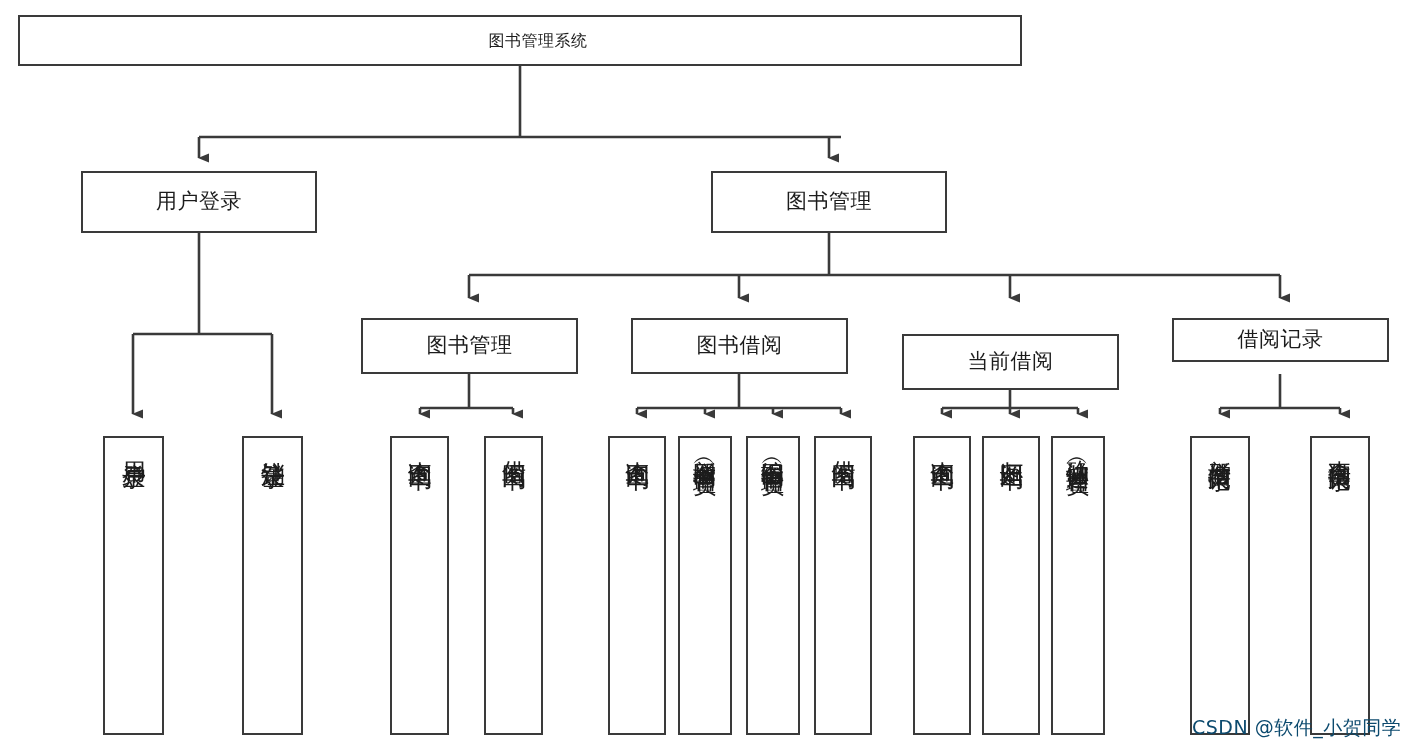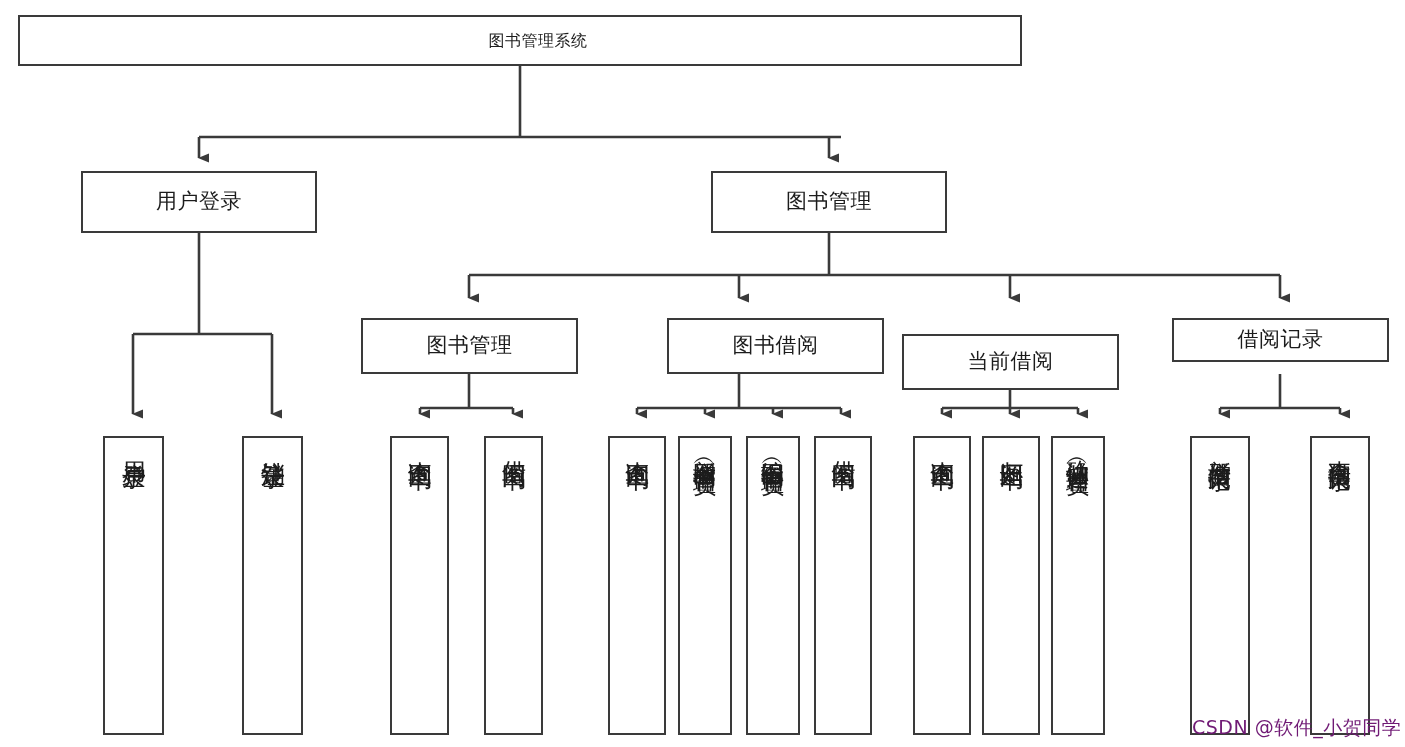--- a/index.html
+++ b/index.html
@@ -62,21 +62,21 @@
     font-size: 24px;
     line-height: 1.05;
     letter-spacing: 2px;
     white-space: nowrap;
   }
   .node.vert.tall .label {
     font-size: 23px;
   }
   .watermark {
     position: absolute;
-    color: #701a75;
+    color: #0c4a6e;
     font-size: 19px;
     white-space: nowrap;
     letter-spacing: 0.5px;
     font-family: "DejaVu Sans", "Liberation Sans", sans-serif;
   }
 </style>
 </head>
 <body>
 
 <div id="canvas">
@@ -139,21 +139,21 @@
   <div class="node horiz" style="left:81px; top:171px; width:236px; height:62px;">
     <span class="label">用户登录</span>
   </div>
   <div class="node horiz" style="left:711px; top:171px; width:236px; height:62px;">
     <span class="label">图书管理</span>
   </div>
 
   <div class="node horiz" style="left:361px; top:318px; width:217px; height:56px;">
     <span class="label">图书管理</span>
   </div>
-  <div class="node horiz" style="left:631px; top:318px; width:217px; height:56px;margin-left:36px;">
+  <div class="node horiz" style="left:631px; top:318px; width:217px; height:56px;">
     <span class="label">图书借阅</span>
   </div>
   <div class="node horiz" style="left:902px; top:318px; width:217px; height:56px;margin-top:16px;">
     <span class="label">当前借阅</span>
   </div>
   <div class="node horiz" style="left:1172px; top:318px; width:217px; height:44px;">
     <span class="label">借阅记录</span>
   </div>
 
   <div class="node vert" style="left:103px; top:436px; width:61px; height:299px;">

